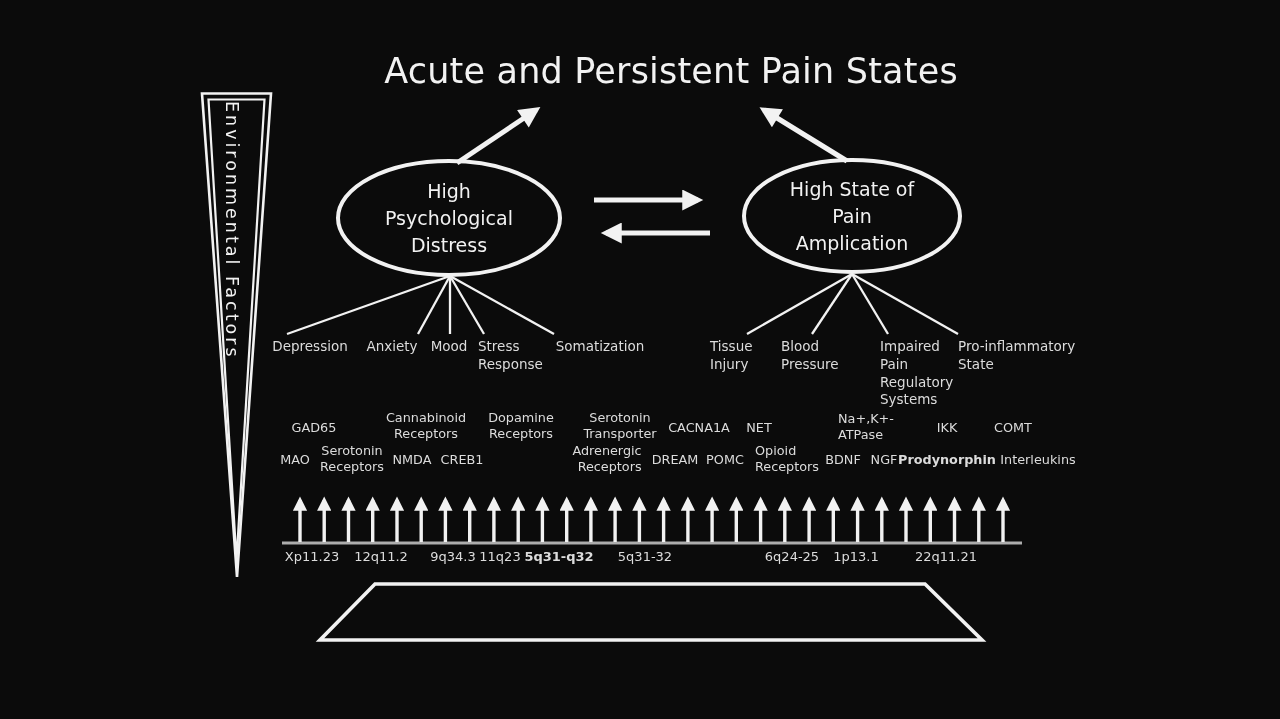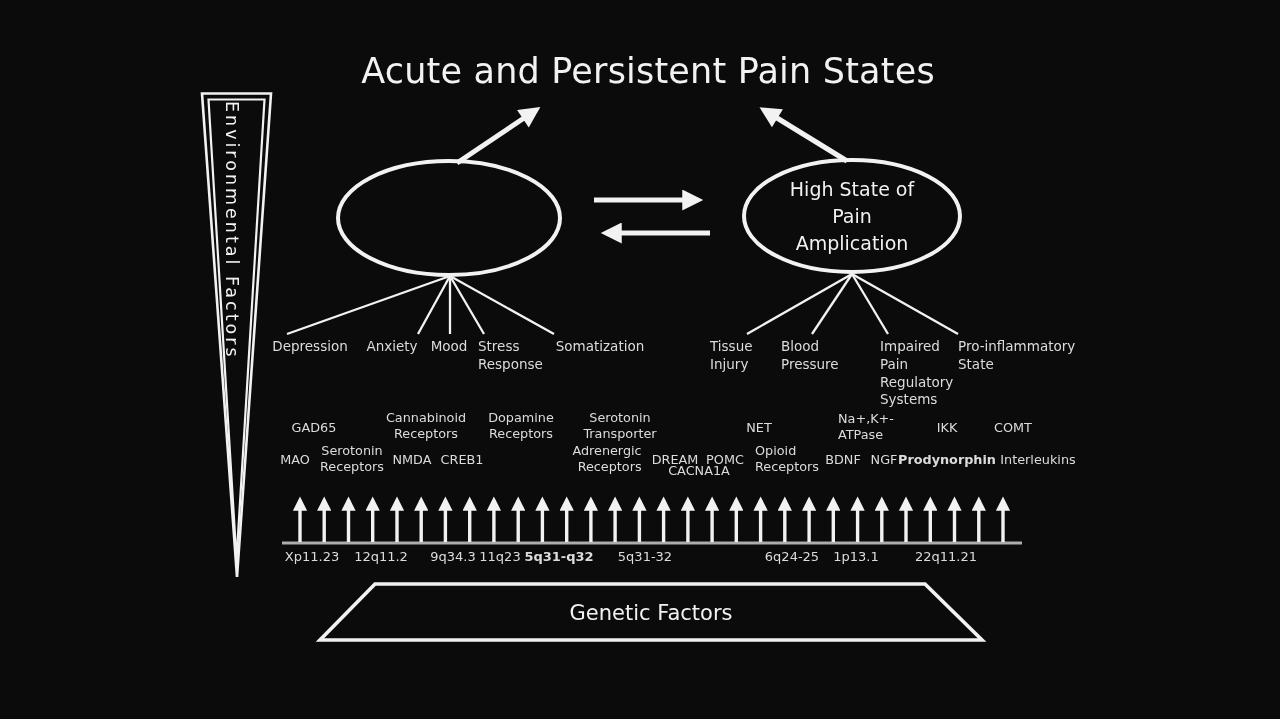--- a/index.html
+++ b/index.html
@@ -1,20 +1,20 @@
 <!DOCTYPE html>
 <html style="--bg: #0b0b0b; --stroke: #f2f2f2; --text: #f2f2f2; --muted: #dcdcdc; --axis: #adadad;"><head>
 <meta charset="utf-8">
 <style>
   html,body{margin:0;padding:0;background:#000;}
   .stage{position:relative;width:1280px;height:719px;background:var(--bg,#0b0b0b);overflow:hidden;
          font-family:"DejaVu Sans",sans-serif;color:var(--text,#f0f0f0);}
   svg.layer{position:absolute;left:0;top:0;}
   .abs{position:absolute;}
-  .title{left:648px;top:52px;transform:translateX(-50%);font-size:35px;line-height:1.1;
+  .title{left:671px;top:52px;transform:translateX(-50%);font-size:35px;line-height:1.1;
          color:var(--text,#f5f5f5);white-space:nowrap;letter-spacing:0.2px;}
   .funnel-label{left:222px;top:101px;writing-mode:vertical-rl;font-size:17.5px;letter-spacing:3px;
          color:var(--text,#f0f0f0);white-space:nowrap;}
   .node-label{transform:translate(-50%,-50%);text-align:center;white-space:pre-line;
          font-size:19px;line-height:1.42;color:var(--text,#f2f2f2);}
   .node-label.left{left:449px;top:218px;}
   .node-label.right{left:852px;top:216px;}
   .factor{font-size:13.5px;line-height:1.32;color:var(--muted,#e2e2e2);white-space:pre-line;}
   .gene{font-size:12.8px;line-height:1.22;color:var(--muted,#dcdcdc);white-space:pre-line;}
   .locus{font-size:13px;color:var(--muted,#d8d8d8);white-space:nowrap;transform:translateX(-50%);}
@@ -88,20 +88,23 @@
           <line x1="1003.0" y1="542" x2="1003.0" y2="500" marker-end="url(#ah)"></line>
         </g>
       <path stroke-width="3.6" d="M375 584 H925 L982 640 H320 Z"></path>
     </g>
   </svg>
 
   <div class="abs title">Acute and Persistent Pain States</div>
 
   <div class="abs funnel-label">Environmental Factors</div>
 
+  <div class="abs node-label left">High
+Psychological
+Distress</div>
 
   <div class="abs node-label right">High State of
 Pain
 Amplication</div>
 
   <div id="labels-layer">
       <div class="abs factor" style="left: 310px; top: 338px; transform: translateX(-50%); text-align: center;">Depression</div>
       <div class="abs factor" style="left: 392px; top: 338px; transform: translateX(-50%); text-align: center;">Anxiety</div>
       <div class="abs factor" style="left: 449px; top: 338px; transform: translateX(-50%); text-align: center;">Mood</div>
       <div class="abs factor" style="left: 478px; top: 338px; text-align: left;">Stress
@@ -117,21 +120,21 @@
 Systems</div>
       <div class="abs factor" style="left: 958px; top: 338px; text-align: left;">Pro-inflammatory
 State</div>
       <div class="abs gene" style="left: 314px; top: 420px; transform: translateX(-50%); text-align: center;">GAD65</div>
       <div class="abs gene" style="left: 426px; top: 410px; transform: translateX(-50%); text-align: center;">Cannabinoid
 Receptors</div>
       <div class="abs gene" style="left: 521px; top: 410px; transform: translateX(-50%); text-align: center;">Dopamine
 Receptors</div>
       <div class="abs gene" style="left: 620px; top: 410px; transform: translateX(-50%); text-align: center;">Serotonin
 Transporter</div>
-      <div class="abs gene" style="left: 699px; top: 420px; transform: translateX(-50%); text-align: center; margin-top: 43px;">CACNA1A</div>
+      <div class="abs gene" style="left: 699px; top: 420px; transform: translateX(-50%); text-align: center;">CACNA1A</div>
       <div class="abs gene" style="left: 759px; top: 420px; transform: translateX(-50%); text-align: center;">NET</div>
       <div class="abs gene" style="left: 838px; top: 411px; text-align: left;">Na+,K+-
 ATPase</div>
       <div class="abs gene" style="left: 947px; top: 420px; transform: translateX(-50%); text-align: center;">IKK</div>
       <div class="abs gene" style="left: 1013px; top: 420px; transform: translateX(-50%); text-align: right;">COMT</div>
       <div class="abs gene" style="left: 295px; top: 452px; transform: translateX(-50%); text-align: center;">MAO</div>
       <div class="abs gene" style="left: 352px; top: 443px; transform: translateX(-50%); text-align: center;">Serotonin
 Receptors</div>
       <div class="abs gene" style="left: 412px; top: 452px; transform: translateX(-50%); text-align: center;">NMDA</div>
       <div class="abs gene" style="left: 462px; top: 452px; transform: translateX(-50%); text-align: center;">CREB1</div>
@@ -149,15 +152,14 @@
       <div class="abs locus" style="left: 381px; top: 549px;">12q11.2</div>
       <div class="abs locus" style="left: 434px; top: 549px; margin-left: 19px;">9q34.3</div>
       <div class="abs locus" style="left: 500px; top: 549px;">11q23</div>
       <div class="abs locus" style="left: 559px; top: 549px; font-weight: bold;">5q31-q32</div>
       <div class="abs locus" style="left: 645px; top: 549px;">5q31-32</div>
       <div class="abs locus" style="left: 752px; top: 549px; margin-left: 40px;">6q24-25</div>
       <div class="abs locus" style="left: 856px; top: 549px;">1p13.1</div>
       <div class="abs locus" style="left: 946px; top: 549px;">22q11.21</div>
     </div>
 
-  <div class="abs band-label">Genetic Factors</div>
 
 </div>
 
 </body></html>

